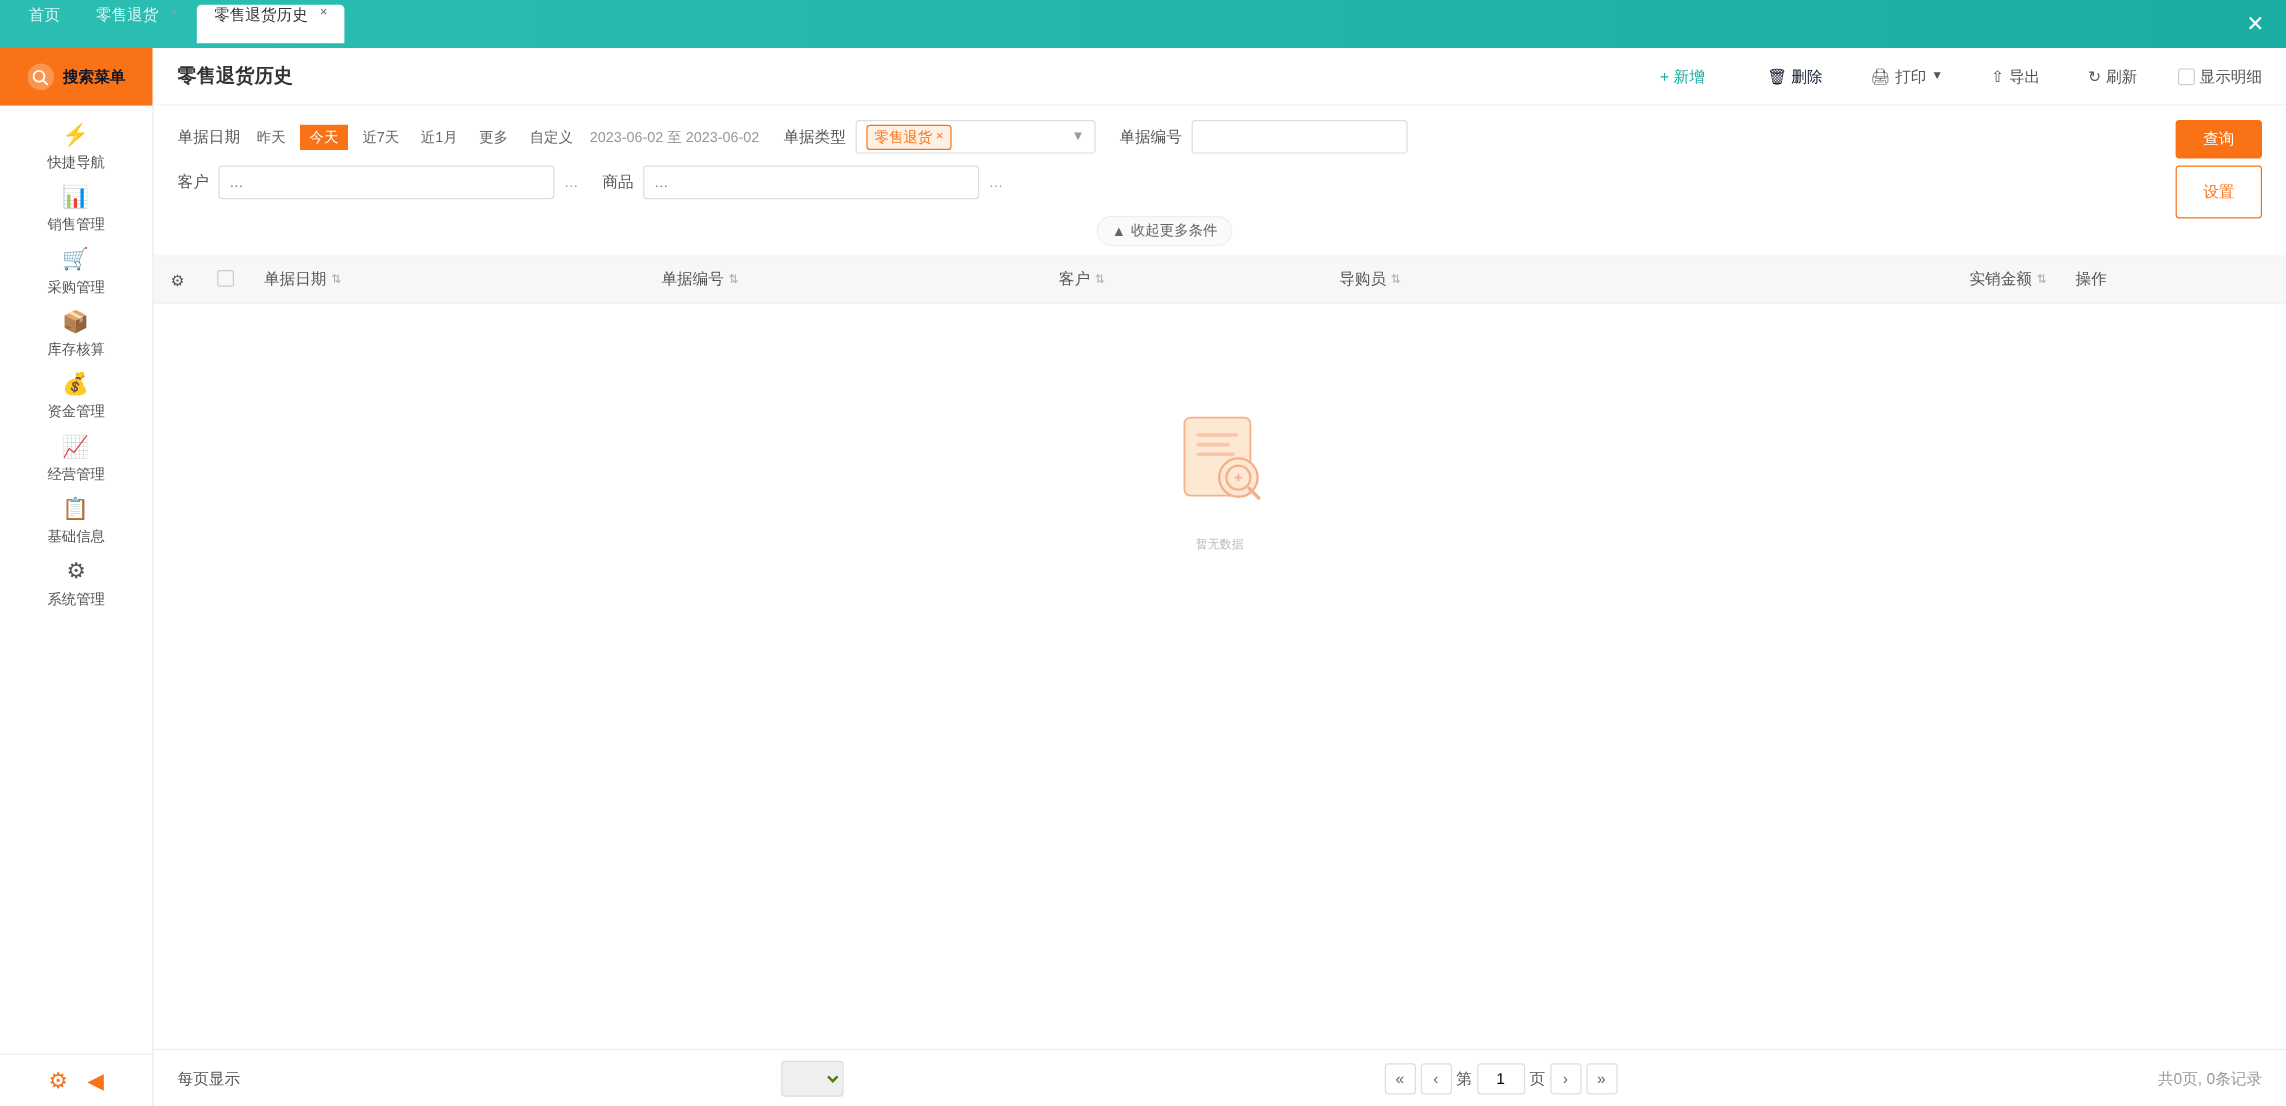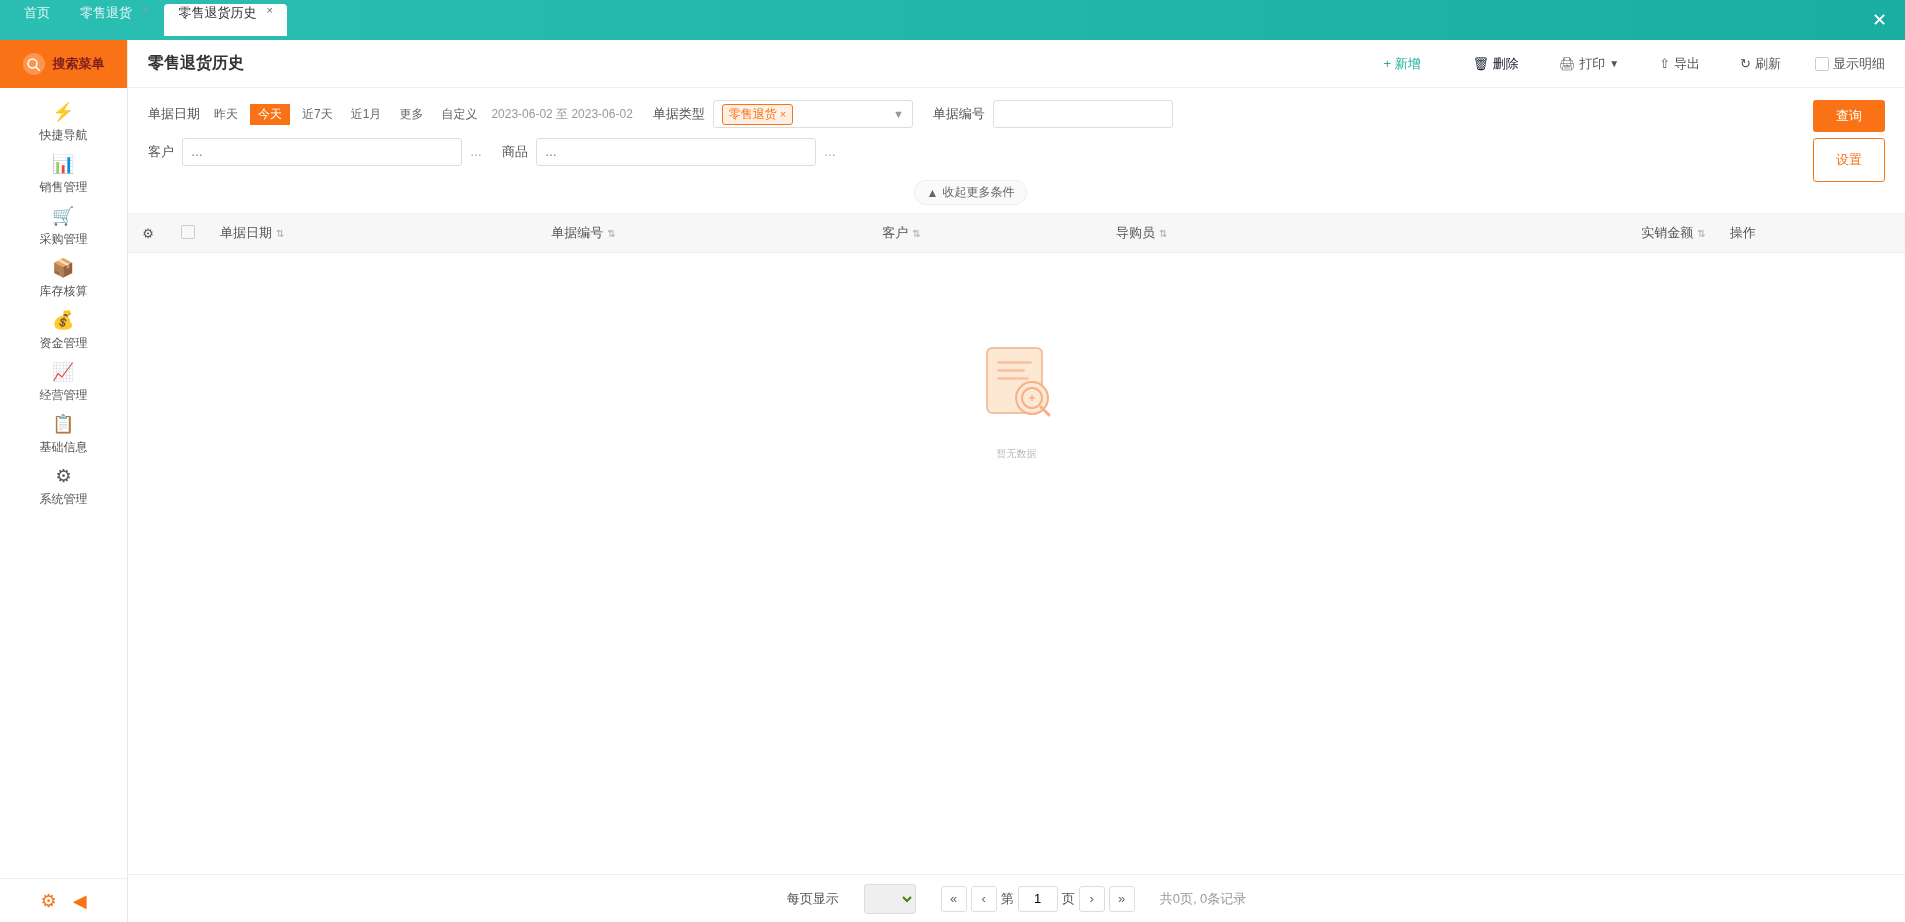--- a/index.html
+++ b/index.html
@@ -59,21 +59,21 @@
       flex-shrink: 0;
     }
     .sidebar-search {
       height: 48px;
       background: #f97316;
       display: flex;
       align-items: center;
       justify-content: center;
       gap: 8px;
       cursor: pointer;
-      color: #7f1d1d;
+      color: #0f172a;
       font-size: 13px;
       font-weight: bold;
     }
     .sidebar-search .search-icon-wrap {
       width: 22px;
       height: 22px;
       background: rgba(255,255,255,0.25);
       border-radius: 50%;
       display: flex;
       align-items: center;
@@ -274,21 +274,21 @@
     }
     .empty-text { font-size: 10px; color: #bbb; }
 
     
     .pagination-bar {
       height: 48px;
       background: #fff;
       border-top: 1px solid #eee;
       display: flex;
       align-items: center;
-      justify-content: center;
+      justify-content: space-between;
       padding: 0 20px;
       gap: 25px;
       flex-shrink: 0;
       font-size: 13px;
       color: #555;
     }
     .page-size-label { color: #555; }
     .page-size-select {
       height: 26px;
       border: 1px solid #ddd;

